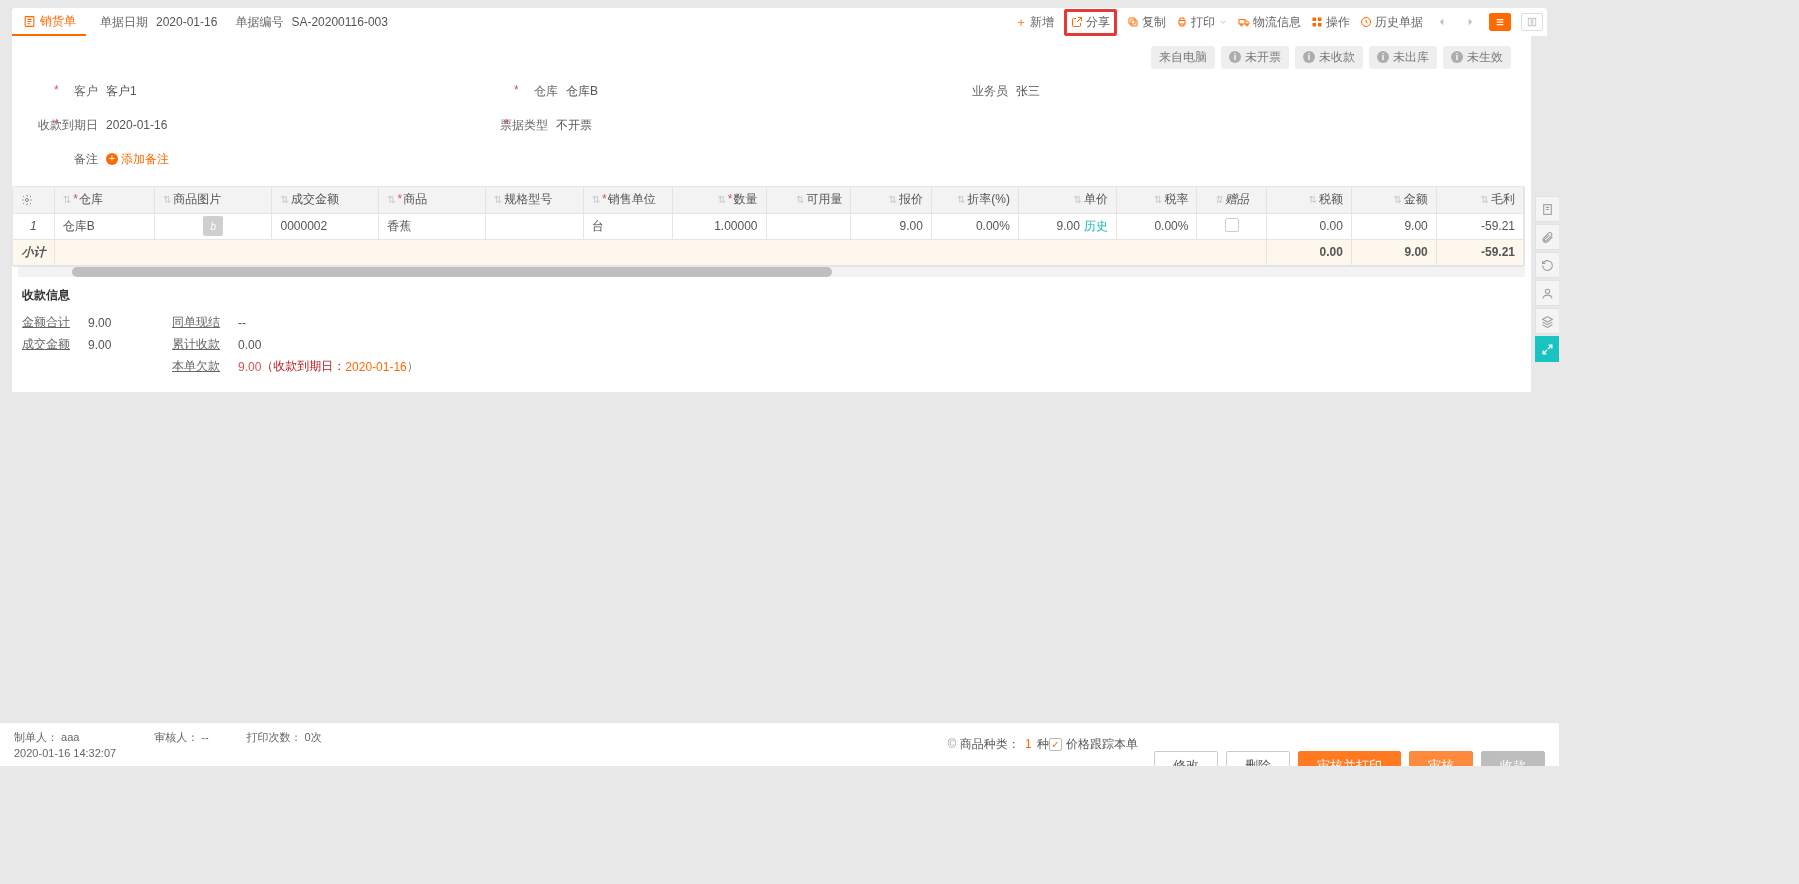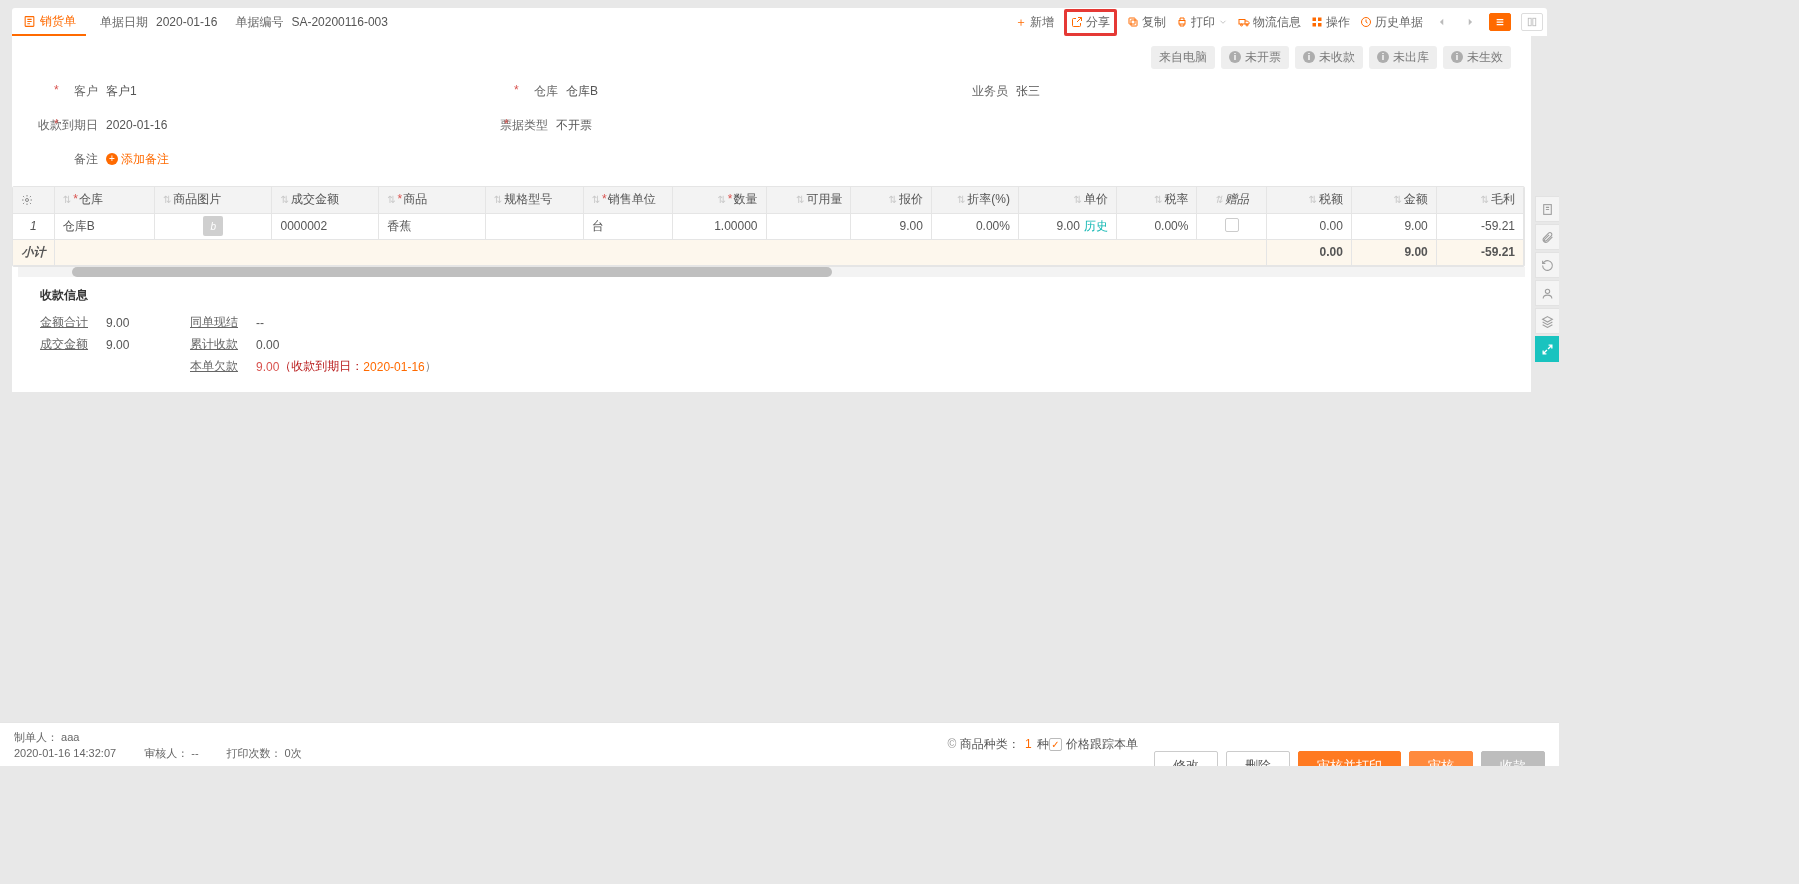--- a/index.html
+++ b/index.html
@@ -72,34 +72,34 @@
   tbody tr.sub td{background:var(--row-alt);font-weight:bold;color:#555;}
   td.right,th.right{text-align:right;}
   td.center,th.center{text-align:center;font-style:italic;}
   .checkbox{width:14px;height:14px;border:1px solid #ccc;border-radius:2px;display:inline-block;background:#fff;}
   .imgcell{display:inline-flex;width:20px;height:20px;background:#cfcfcf;border-radius:2px;align-items:center;justify-content:center;color:#fff;font-size:10px;}
   .hist{color:var(--teal);margin-left:4px;}
   .hscroll{height:10px;background:#f3f3f3;position:relative;margin:0 6px;}
   .hscroll .thumb{position:absolute;left:54px;top:0;height:10px;width:760px;background:#bfbfbf;border-radius:5px;}
 
   
-  .payinfo{padding:10px 18px 4px 28px;color:#555;}
+  .payinfo{padding:10px 18px 4px 10px;color:#555;}
   .payinfo h4{margin:0 0 8px 0;font-size:12px;font-weight:bold;color:#333;}
   .payrow{display:flex;height:22px;align-items:center;}
   .pcol{display:flex;align-items:center;}
   .pcol.a{width:150px;}
   .pcol.b{width:360px;}
   .plabel{width:66px;text-align:left;color:var(--text-light);text-decoration:underline;}
   .pval{color:#555;}
   .pred{color:var(--red);}
   .porange{color:var(--orange);}
 
   
   .footer{position:absolute;left:0;right:0;bottom:0;height:44px;background:var(--panel);border-top:1px solid var(--border);display:flex;align-items:center;padding:0 14px;color:var(--text-light);}
-  .footer .meta{display:flex;gap:28px;flex-direction:row;align-items:flex-end;}
+  .footer .meta{display:flex;gap:38px;flex-direction:row;align-items:flex-start;}
   .footer .metacol{display:flex;flex-direction:column;line-height:16px;font-size:11px;}
   .footer .mid{flex:1;display:flex;justify-content:flex-end;align-items:center;gap:0;padding-right:16px;color:#555;}
   .footer .mid .count{color:var(--orange);margin:0 2px;}
   .footer .btns{display:flex;gap:8px;}
   .btn{height:30px;padding:0 18px;border-radius:2px;border:1px solid #ccc;background:#fff;color:#555;display:inline-flex;align-items:center;justify-content:center;cursor:pointer;font-size:13px;margin-top:43px;}
   .btn.primary{background:var(--orange-btn);border-color:var(--orange-btn);color:#fff;}
   .btn.soft{background:var(--orange-soft);border-color:var(--orange-soft);color:#fff;}
   .btn.disabled{background:var(--grey-btn);border-color:var(--grey-btn);color:#fff;cursor:default;}
   .chk{width:13px;height:13px;border:1px solid #bbb;border-radius:2px;display:inline-flex;align-items:center;justify-content:center;background:#fff;color:var(--orange);font-size:10px;margin-right:4px;}
 

